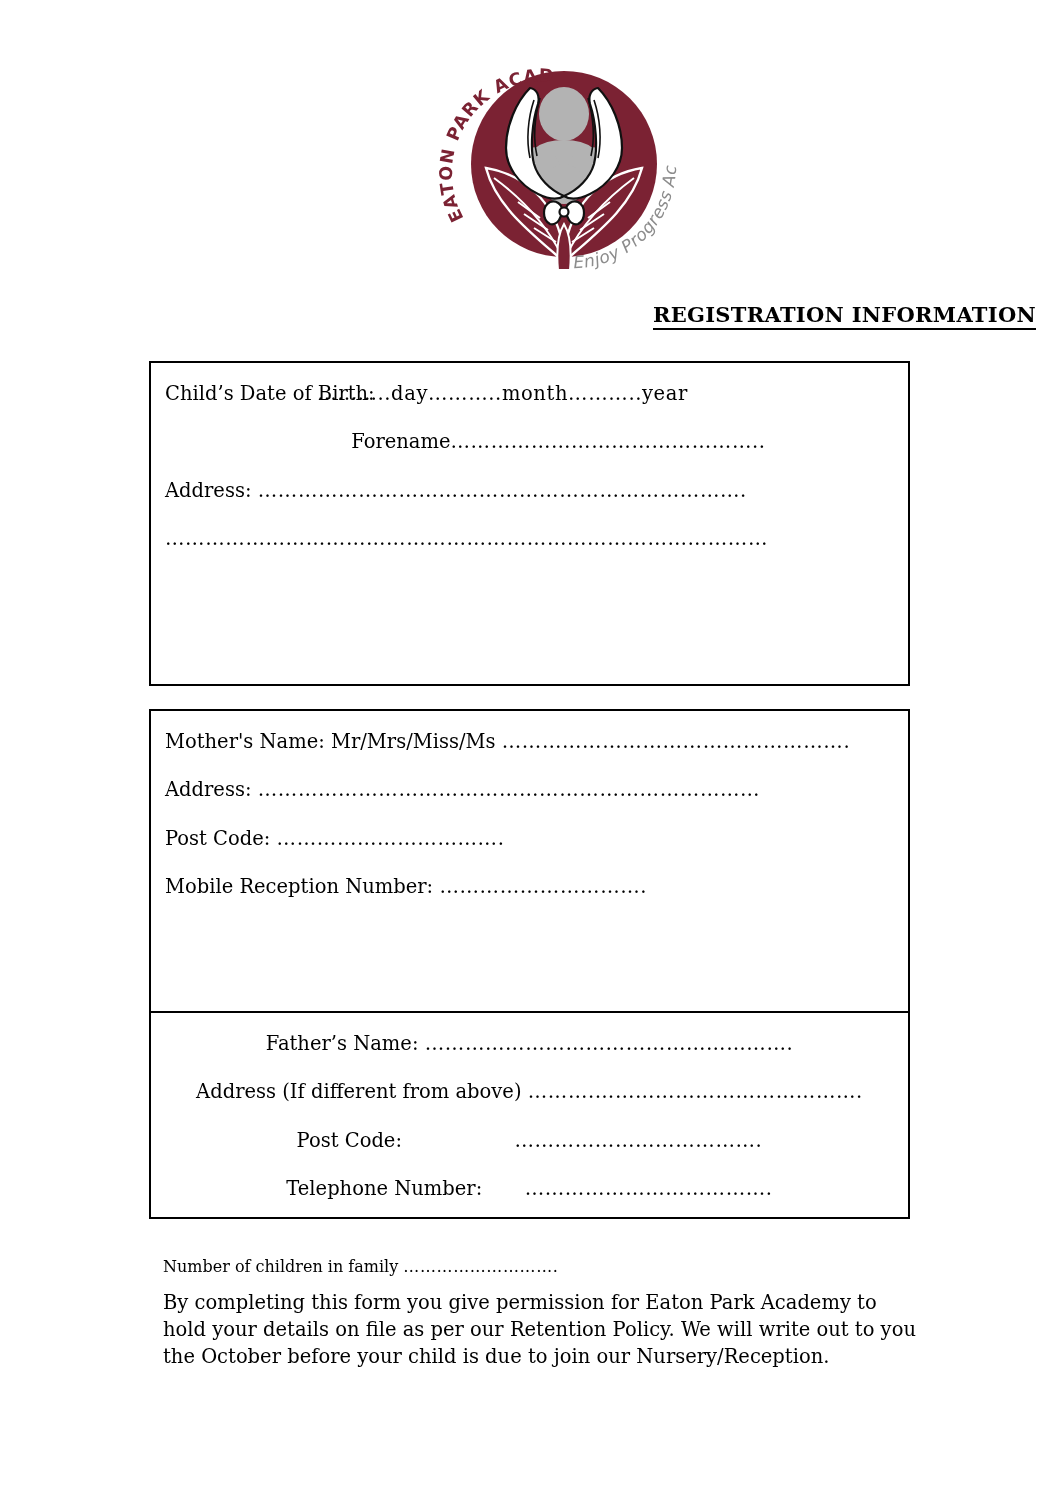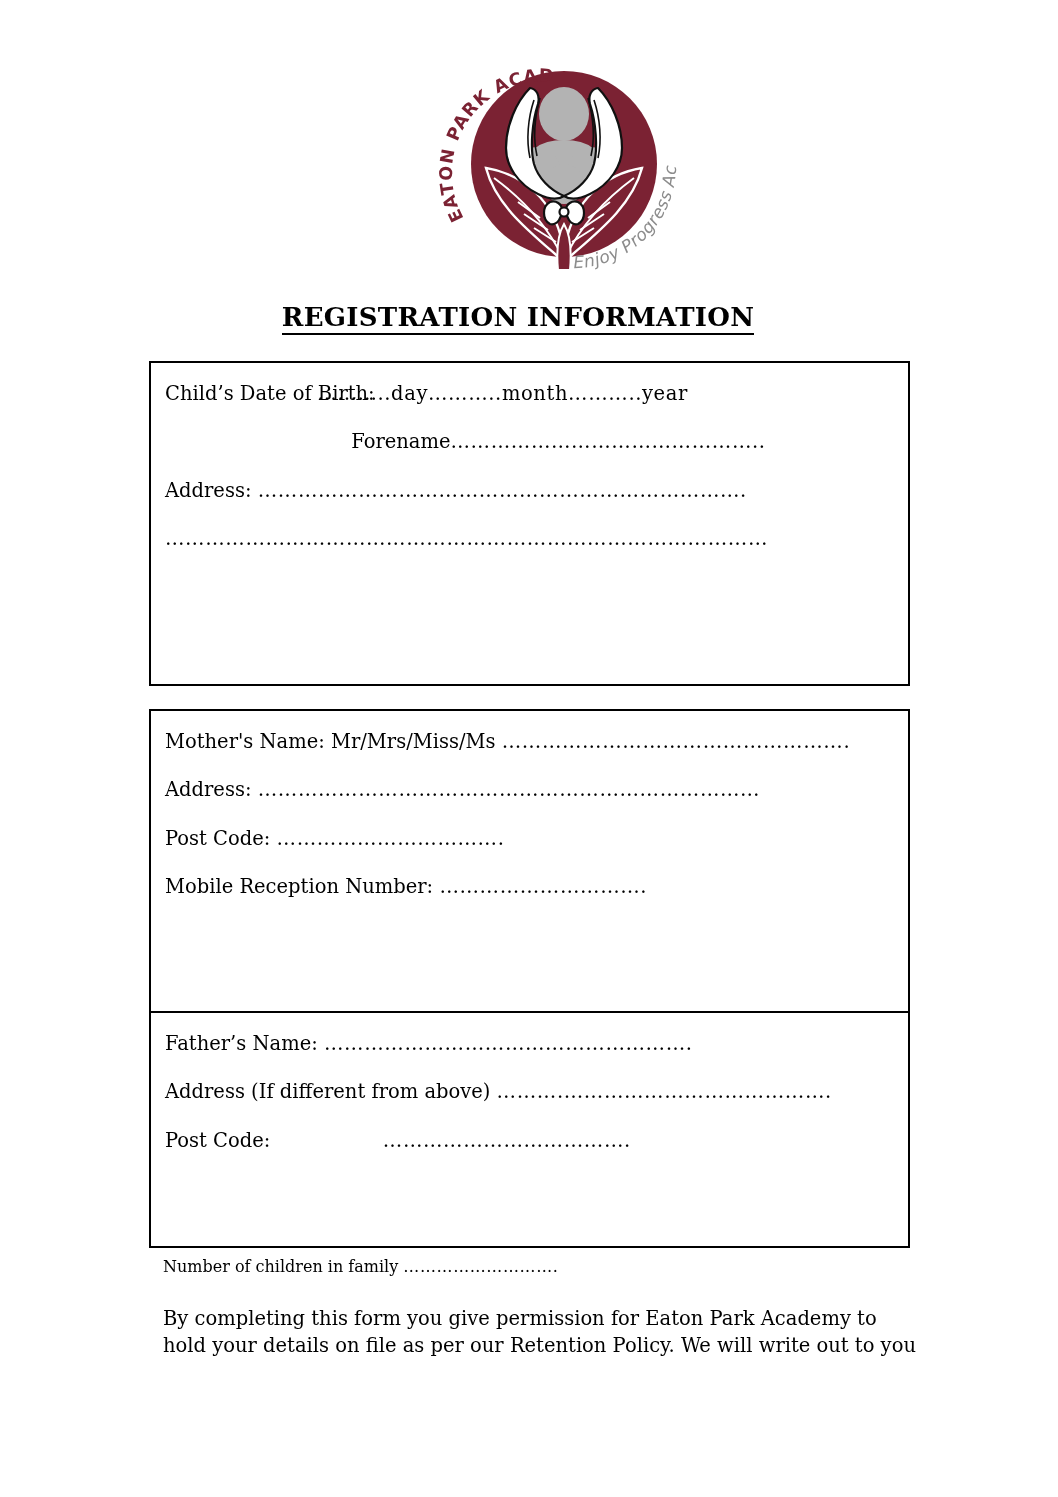--- a/index.html
+++ b/index.html
@@ -26,41 +26,41 @@
     height: 232px;
   }
   .logo-wrap svg { display: block; width: 100%; height: 100%; }
 
   
   .doc-title {
     position: absolute;
     left: 0;
     top: 302px;
     width: 1036px;
-    text-align: center;
-    font-size: 26px;
+    text-align: right;
+    font-size: 21px;
     font-weight: bold;
     letter-spacing: 0.3px;
     font-family: "DejaVu Serif", "Liberation Serif", serif;
   }
   .doc-title span {
     border-bottom: 2px solid #000;
     padding-bottom: 1px;
   }
 
   
   .fieldbox {
     position: absolute;
     border: 2px solid #000;
     box-sizing: border-box;
     background: #fff;
   }
   #box-child  { left: 149px; top: 361px;  width: 761px; height: 325px; }
   #box-mother { left: 149px; top: 709px;  width: 761px; height: 354px; }
-  #box-father { left: 149px; top: 1011px; width: 761px; height: 237px; }
+  #box-father { left: 149px; top: 1011px; width: 761px; height: 208px; text-align: center; }
 
   .box-inner {
     padding: 20px 14px 10px 14px;
   }
 
   .frow {
     font-size: 19.5px;
     line-height: 1.15;
     white-space: nowrap;
     margin-bottom: 26px;
@@ -83,21 +83,21 @@
     left: 163px;
     top: 1258px;
     width: 820px;
   }
   .footer-line {
     font-size: 16px;
     line-height: 1.15;
     white-space: nowrap;
   }
   .footer-para {
-    margin-top: 30px;
+    margin-top: 14px;
     font-size: 19.5px;
     line-height: 1.38;
   }
   .footer-para div { white-space: nowrap; }
 </style>
 </head>
 <body>
 
 <div class="logo-wrap">
   <svg viewBox="0 0 252 232" xmlns="http://www.w3.org/2000/svg" aria-hidden="true">
@@ -227,27 +227,33 @@
       <span class="lbl">Address (If different from above)</span>
       <span class="dots">……….………………………………….</span>
     </div>
 
     <div class="frow">
       <span class="lbl">Post Code:</span>
       <span class="ind-pc-gap"></span>
       <span class="dots">……………………………….</span>
     </div>
 
+    <div class="frow">
+      <span class="lbl">Telephone Number:</span>
+      <span class="ind-tel-gap"></span>
+      <span class="dots">……………………………….</span>
+    </div>
 
   </div>
 </div>
 
 <div class="footer-block">
   <div class="footer-line">
     <span>Number of children in family</span>
     <span class="dots">……………………….</span>
   </div>
 
   <div class="footer-para">
     <div>By completing this form you give permission for Eaton Park Academy to</div>
     <div>hold your details on file as per our Retention Policy.  We will write out to you</div>
+    <div>the October before your child is due to join our Nursery/Reception.</div>
   </div>
 </div>
 
 </body></html>

